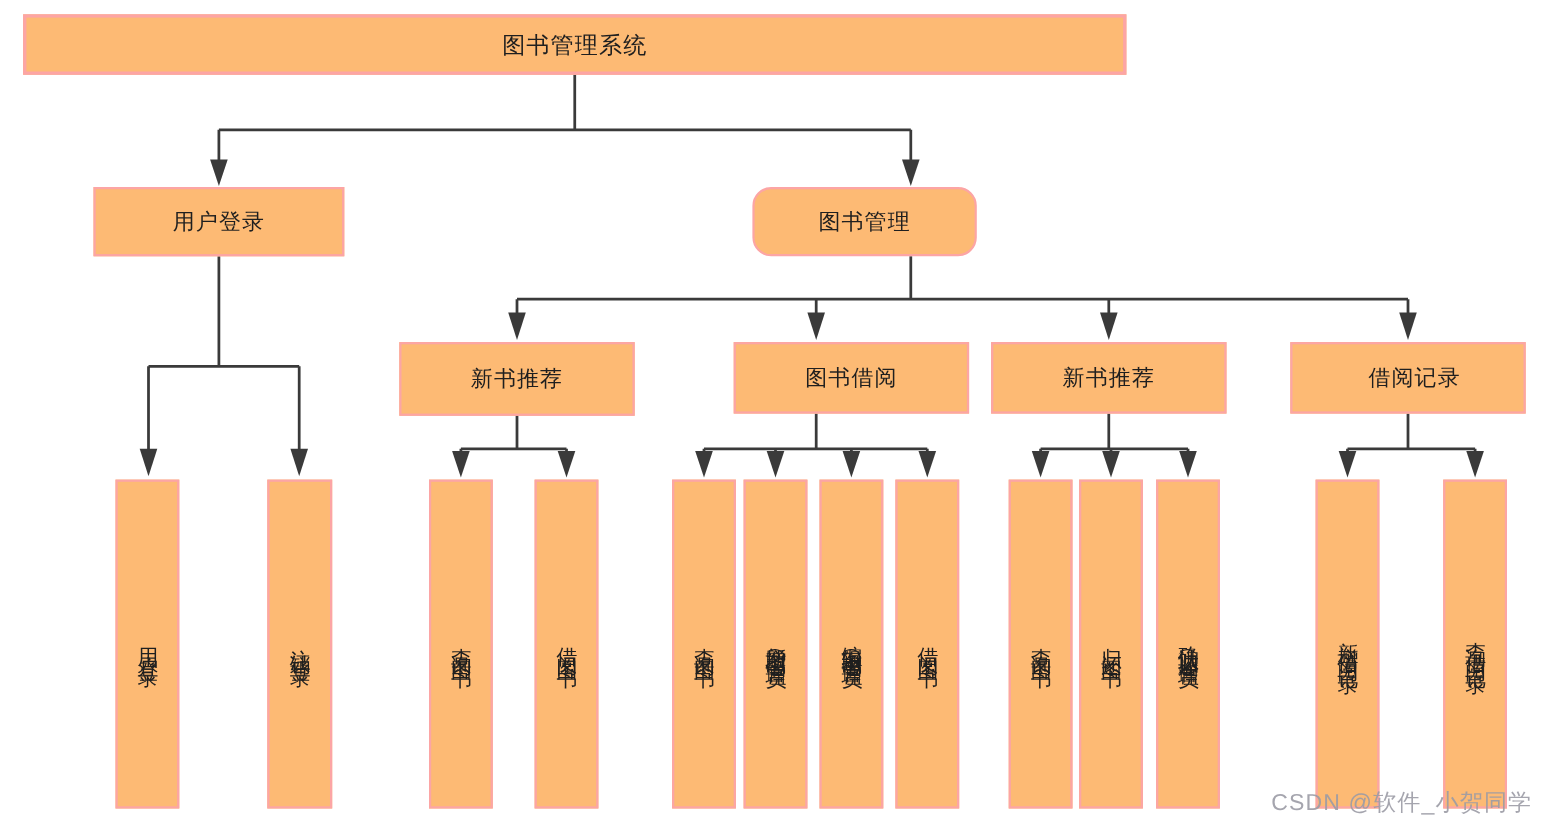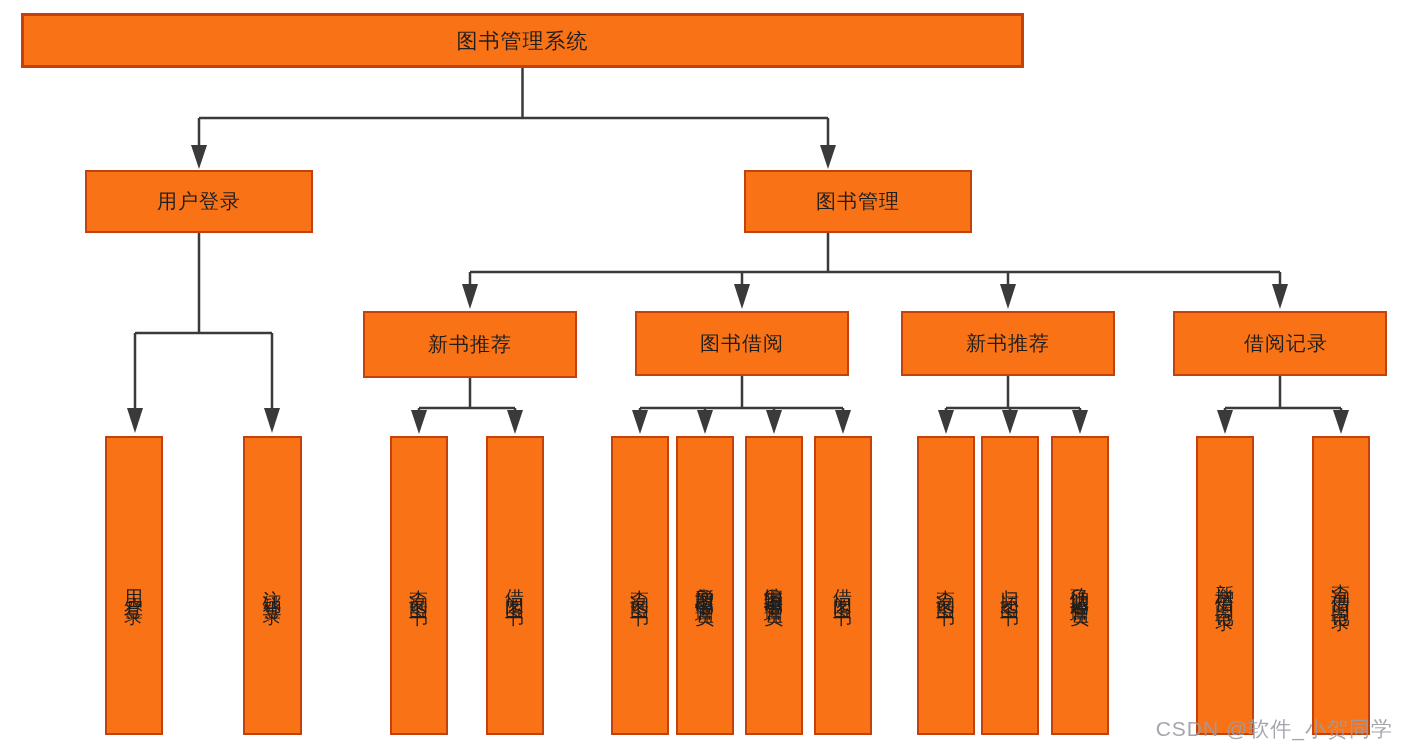--- a/index.html
+++ b/index.html
@@ -18,22 +18,22 @@
   .connectors {
     position: absolute;
     left: 0;
     top: 0;
     width: 1405px;
     height: 747px;
   }
   .node {
     position: absolute;
     box-sizing: border-box;
-    background: #f97316;
-    border: 2px solid #c2410c;
+    background: #fdba74;
+    border: 2px solid #fca5a5;
     color: #1f1f1f;
     display: flex;
     align-items: center;
     justify-content: center;
     text-align: center;
   }
   .node.root {
     border-width: 3px;
     font-size: 21px;
     letter-spacing: 1px;
@@ -111,24 +111,24 @@
       <polygon points="1072,410 1088,410 1080,434"></polygon>
 
       <polygon points="1217,410 1233,410 1225,434"></polygon>
       <polygon points="1333,410 1349,410 1341,434"></polygon>
     </g>
   </svg>
 
   <div class="node root" style="left:21px; top:13px; width:1003px; height:55px;">图书管理系统</div>
 
   <div class="node branch" style="left:85px; top:170px; width:228px; height:63px;">用户登录</div>
-  <div class="node branch" style="left:744px; top:170px; width:228px; height:63px;">图书管理</div>
+  <div class="node branch" style="left:684px; top:170px; width:204px; height:63px;border-radius:17px;">图书管理</div>
 
   <div class="node branch" style="left:363px; top:311px; width:214px; height:67px;">新书推荐</div>
-  <div class="node branch" style="left:635px; top:311px; width:214px; height:65px;">图书借阅</div>
+  <div class="node branch" style="left:667px; top:311px; width:214px; height:65px;">图书借阅</div>
   <div class="node branch" style="left:901px; top:311px; width:214px; height:65px;">新书推荐</div>
   <div class="node branch" style="left:1173px; top:311px; width:214px; height:65px;padding-left:12px;">借阅记录</div>
 
   <div class="node leaf" style="left:105px; top:436px; width:58px; height:299px;">用户登录</div>
   <div class="node leaf" style="left:243px; top:436px; width:59px; height:299px;">注销登录</div>
 
   <div class="node leaf" style="left:390px; top:436px; width:58px; height:299px;">查询图书</div>
   <div class="node leaf" style="left:486px; top:436px; width:58px; height:299px;">借阅图书</div>
 
   <div class="node leaf" style="left:611px; top:436px; width:58px; height:299px;">查询图书</div>

